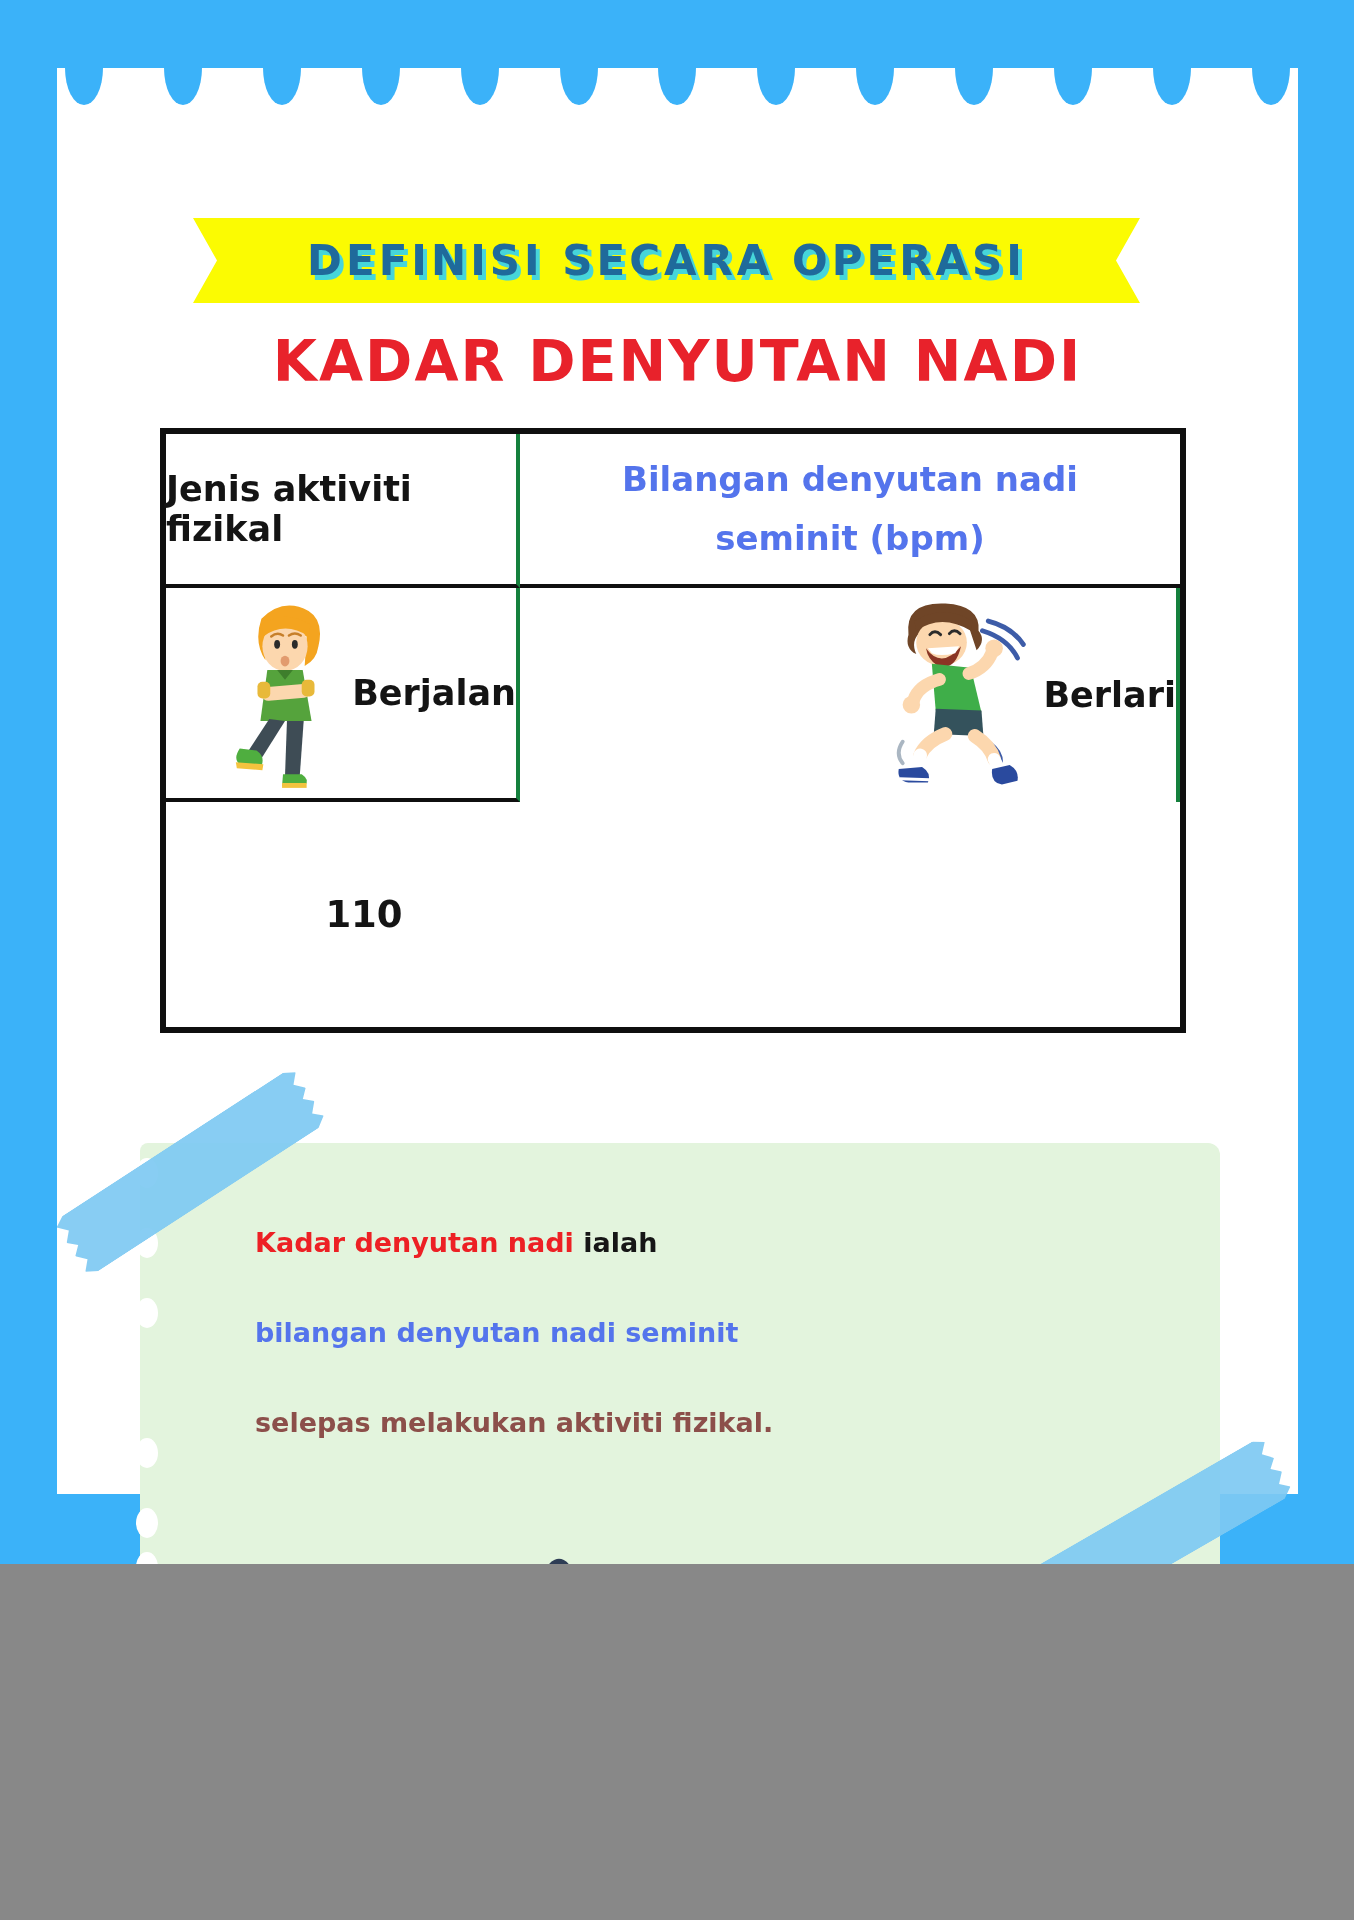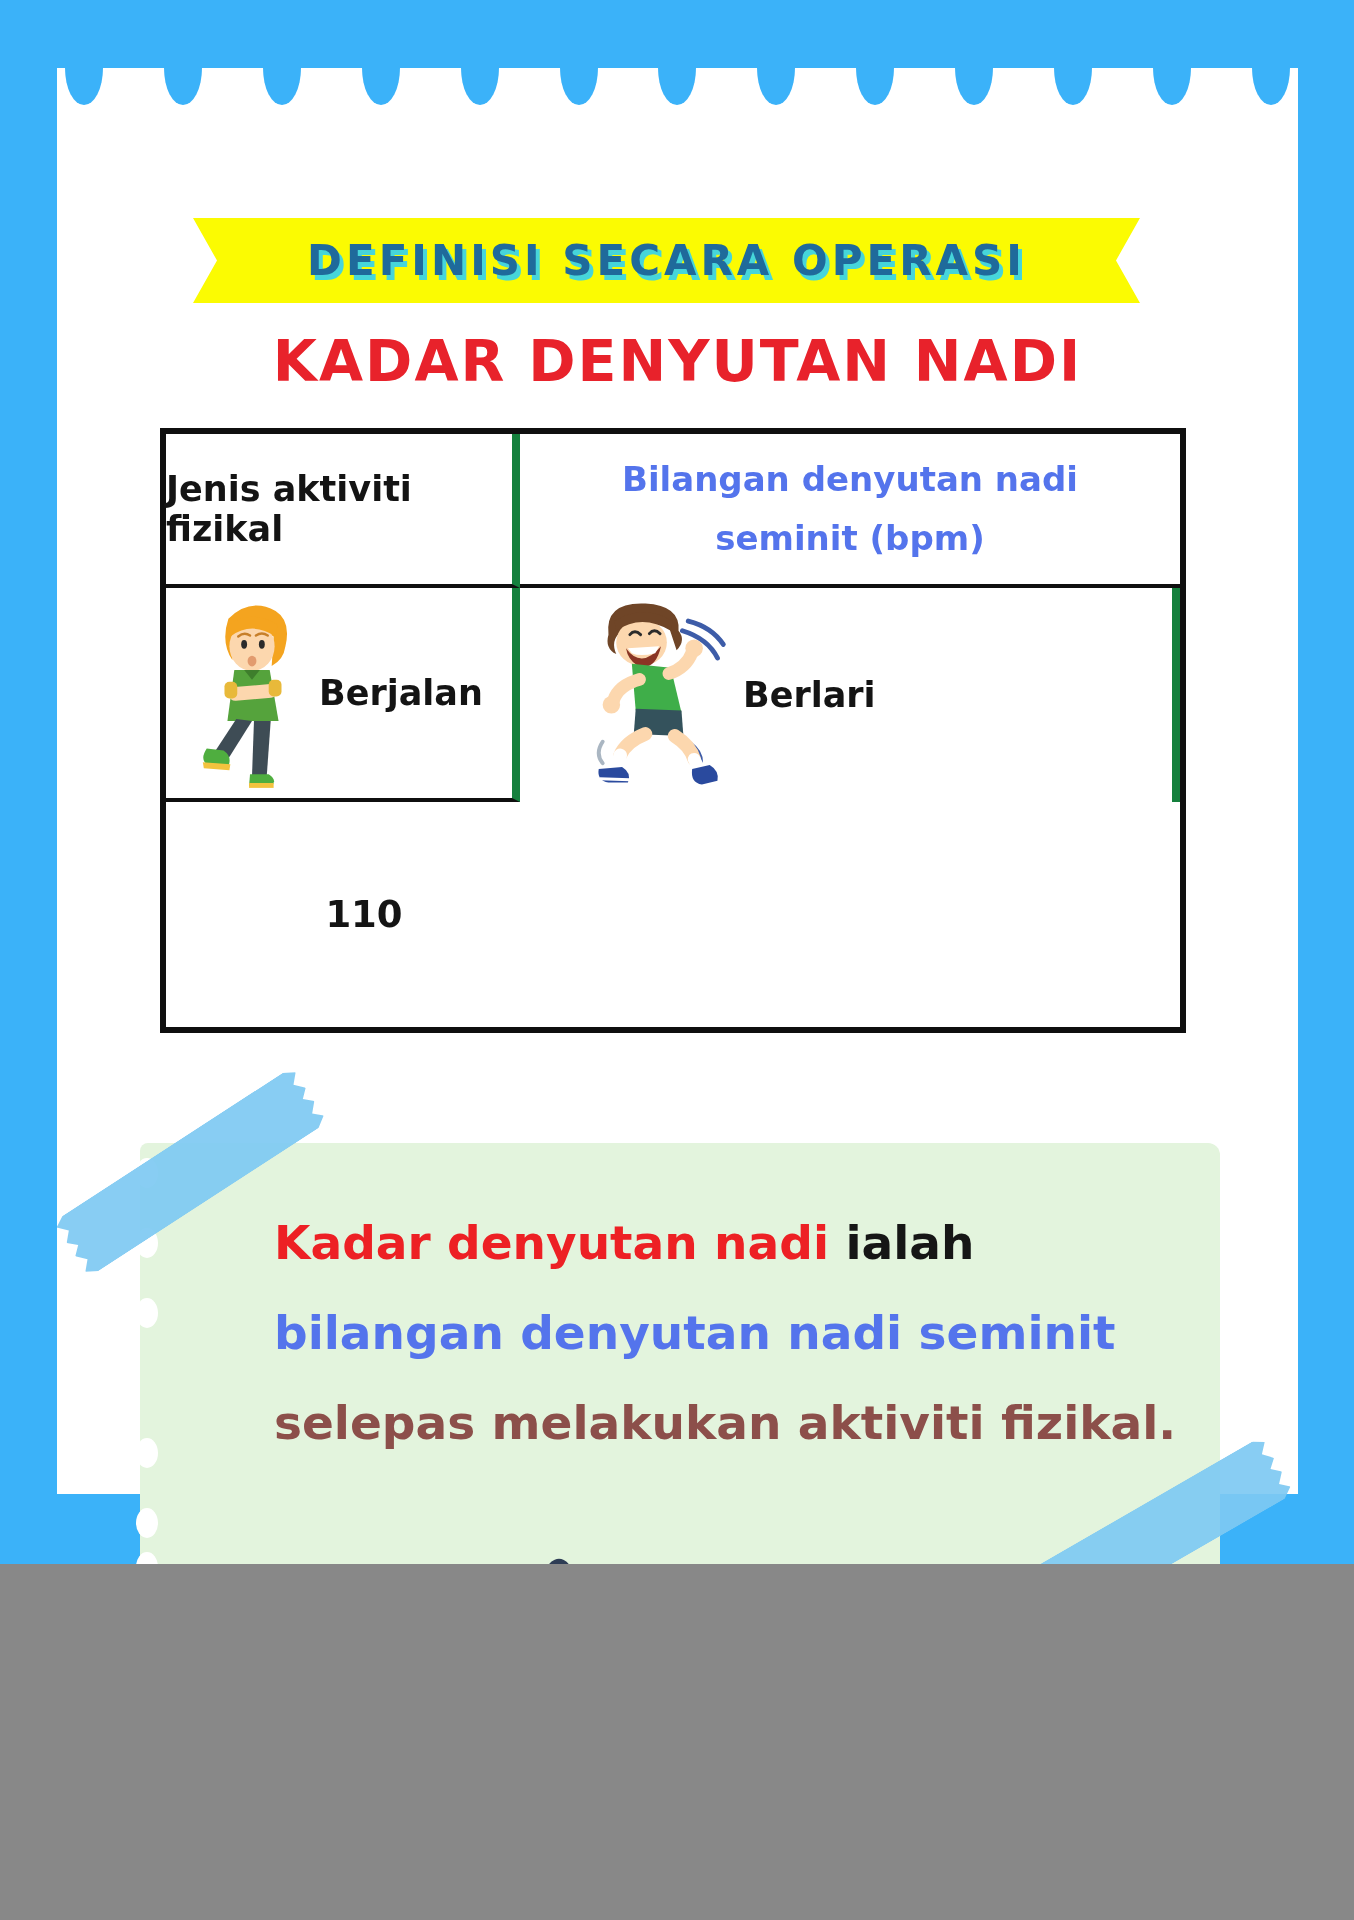--- a/index.html
+++ b/index.html
@@ -27,37 +27,37 @@
 
   
   .main-title { position:absolute; left:57px; top:328px; width:1241px; text-align:center;
                 font-size:57px; font-weight:800; letter-spacing:2px; color:#e8222b; z-index:4; }
 
   
   .pulse-table { position:absolute; left:160px; top:428px; width:1026px; height:605px;
                  border:6px solid #0f0f0f; display:grid;
                  grid-template-columns:354px 1fr; grid-template-rows:154px 214px 1fr;
                  background:#fff; z-index:4; }
-  .tcell { border-right:8px solid #15803d; border-bottom:4px solid #0f0f0f;
+  .tcell { border-right:4px solid #15803d; border-bottom:4px solid #0f0f0f;
            display:flex; align-items:center; justify-content:center; }
   .tcell.last-col { border-right:none; }
   .tcell.last-row { border-bottom:none;margin-left:42px; }
   .th-left  { font-size:35px; font-weight:bold; color:#141414; }
   .th-right { font-size:34px; font-weight:bold; color:#5474ec; text-align:center;
               line-height:1.75; padding:12px 40px; }
-  .activity-cell { justify-content:flex-start; padding-left:27px; gap:8px; }
+  .activity-cell { justify-content:flex-end; padding-left:27px; gap:8px; }
   .activity-label { font-size:35px; font-weight:bold; color:#141414; }
   .bpm-value { font-size:37px; font-weight:bold; color:#141414; }
   .boy-art { flex:0 0 auto; }
 
   
   .note-box { position:absolute; left:140px; top:1143px; width:1080px; height:435px;
               background:#e3f4dd; border-radius:8px 12px 10px 8px; z-index:4; }
   .note-text { position:absolute; left:255px; top:1198px; width:930px; z-index:5;
-               font-size:47px; font-weight:bold; line-height:90px;margin-left:19px; }
+               font-size:27px; font-weight:bold; line-height:90px; }
   .seg-red   { color:#ed2024; }
   .seg-black { color:#161616; }
   .seg-green { color:#178a45; }
   .seg-blue  { color:#5474ec; }
   .seg-brown { color:#8c4f4a; }
 
   .hole-dot { position:absolute; width:22px; height:30px; background:#ffffff;
               border-radius:50%; left:136px; z-index:6; }
 
   

